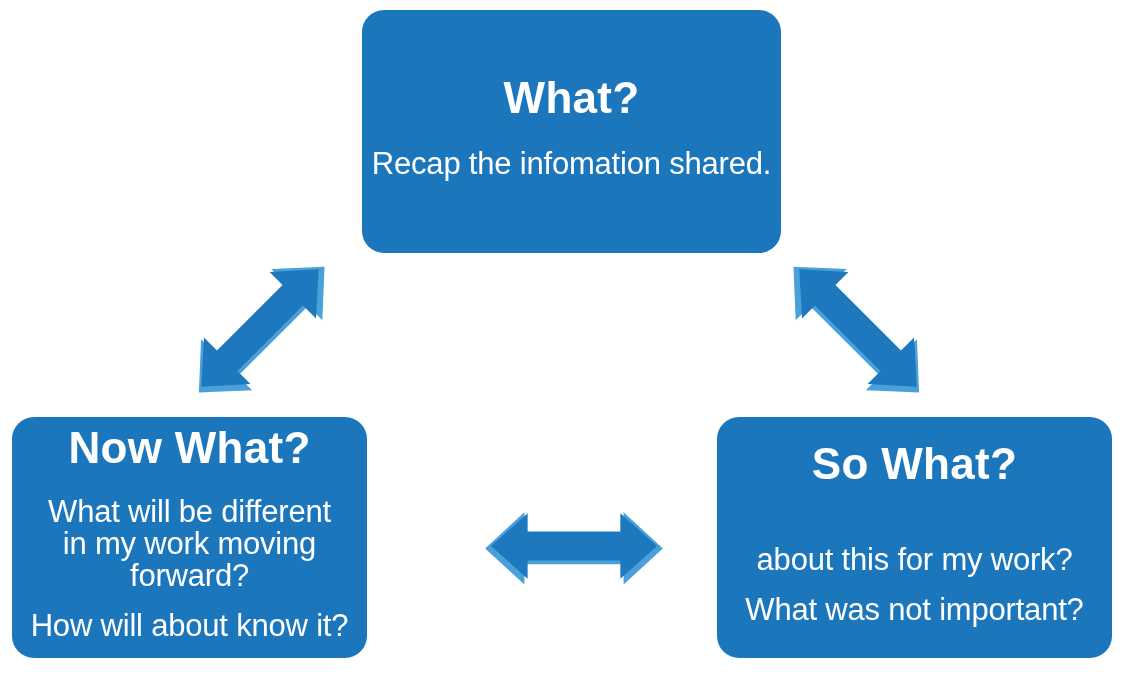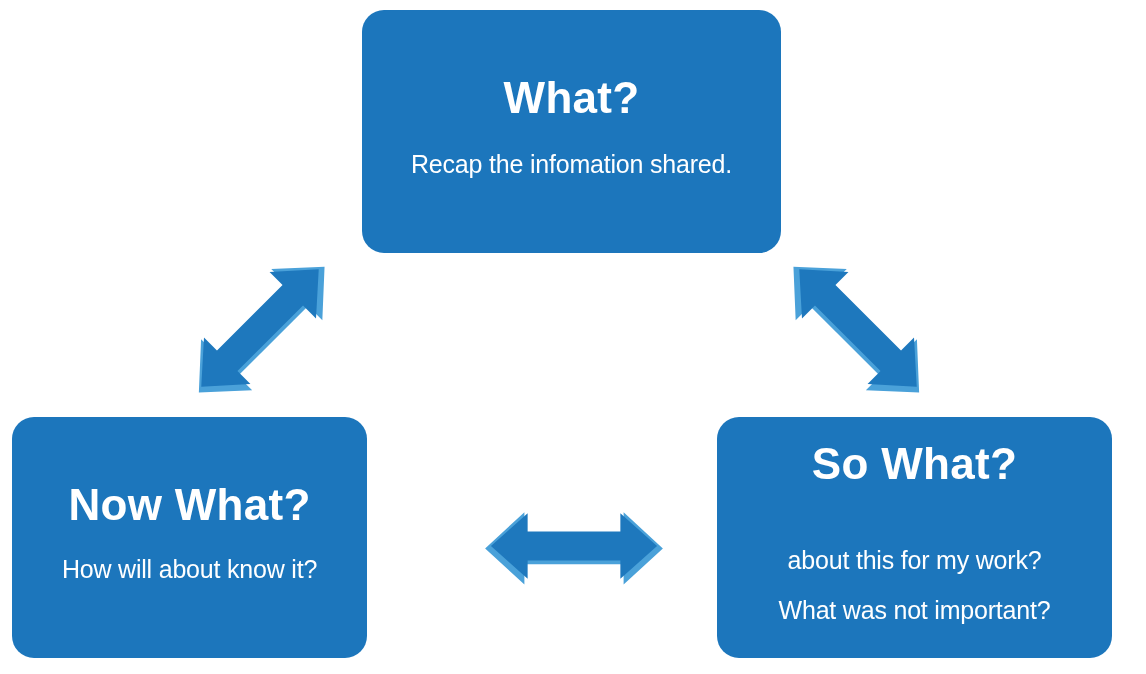--- a/index.html
+++ b/index.html
@@ -35,21 +35,21 @@
   .box-title {
     font-size: 44px;
     font-weight: bold;
     line-height: 1.1;
     margin: 0 0 14px 0;
     letter-spacing: 0.3px;
   }
   .box-what .box-title { margin-bottom: 16px; }
 
   .box-body {
-    font-size: 25px;
+    font-size: 31px;
     line-height: 32px;
     font-weight: normal;
     margin: 9px 0;
     letter-spacing: -0.2px;
   }
 
   .arrow {
     position: absolute;
     overflow: visible;
   }
@@ -83,20 +83,24 @@
   </svg>
 
   <svg class="arrow arrow-mid" viewBox="0 0 176 72" aria-hidden="true">
     <polygon class="arrow-back" points="2,36 40,2 40,21 136,21 136,2 174,36 136,70 136,51 40,51 40,70" transform="translate(88,38.5) scale(1.07,1.1) translate(-88,-36)"></polygon>
     <polygon class="arrow-front" points="2,36 40,2 40,21 136,21 136,2 174,36 136,70 136,51 40,51 40,70"></polygon>
   </svg>
 
   <section class="box box-now">
     <h2 class="box-title">Now What?</h2>
     <p class="box-body">
+      <span>What will be different</span><br>
+      <span>in my work moving forward?</span>
+    </p>
+    <p class="box-body">
       <span>How will about know it?</span>
     </p>
   </section>
 
   <section class="box box-so">
     <h2 class="box-title">So What?</h2>
     <p class="box-body">
       <br>
       <span>about this for my work?</span>
     </p>

